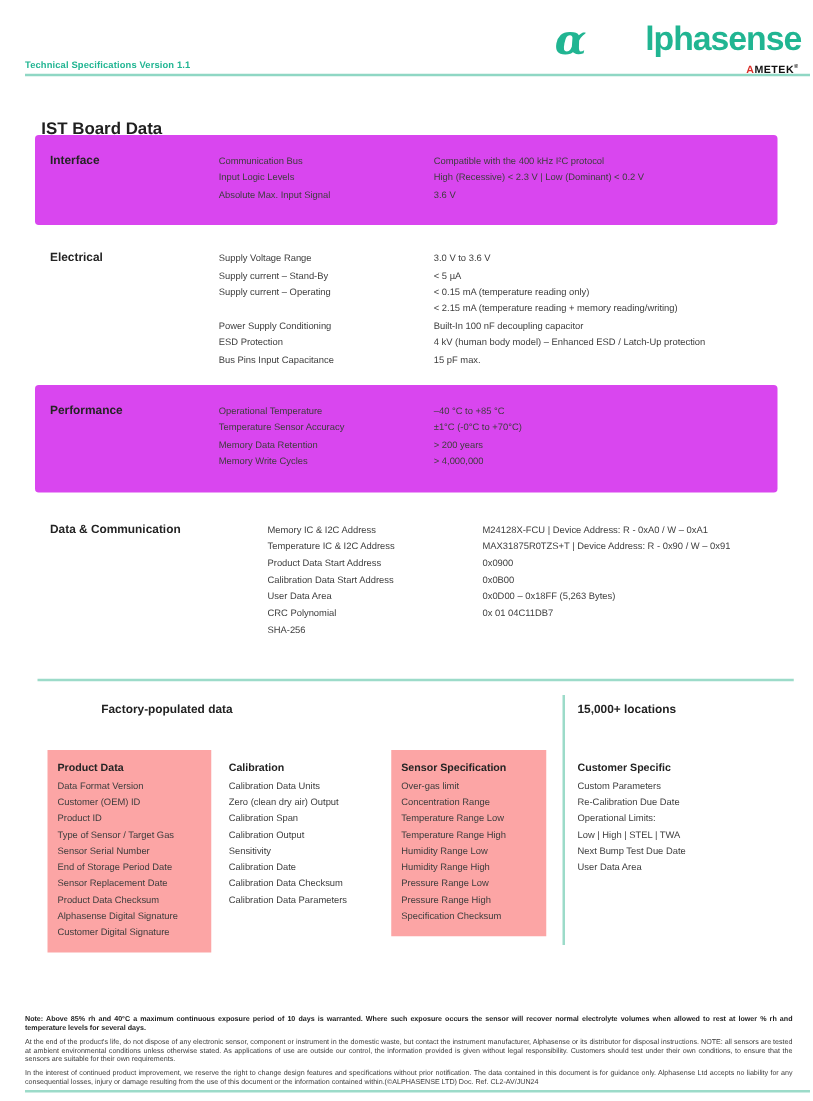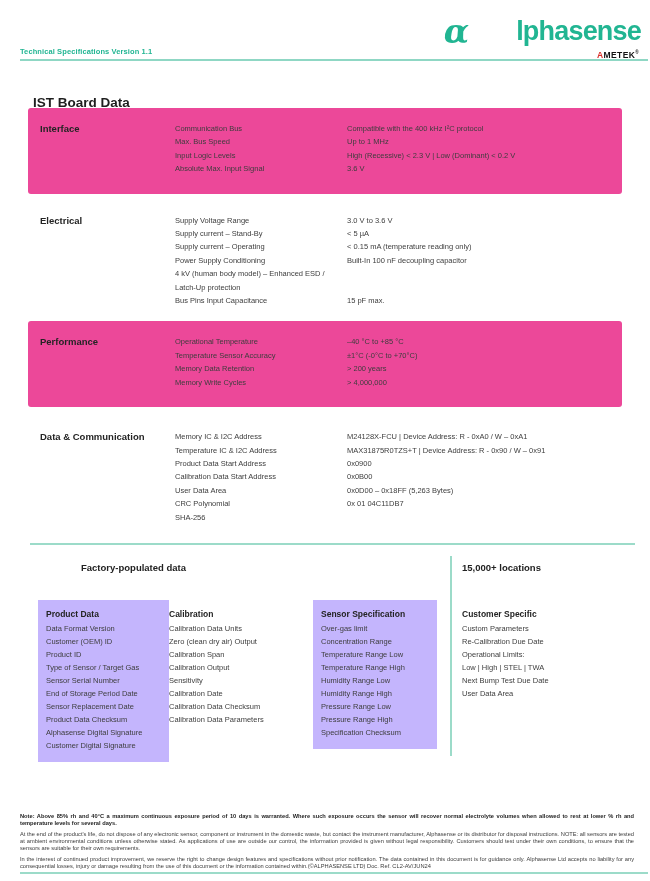--- a/index.html
+++ b/index.html
@@ -14,38 +14,38 @@
   .alpha { font-family:"DejaVu Serif", serif; font-style:italic; font-weight:700; font-size:33px; margin-right:-1px; transform:translateY(3px); }
   .logo-rest { font-weight:700; font-size:27px; letter-spacing:-0.8px;margin-left:48px; }
   .ametek { position:absolute; right:11px; top:50px; font-size:8.5px; font-weight:800; letter-spacing:0.4px; color:#121212; }
   .ametek-a { color:#D92D27; }
   .reg { font-size:4.5px; vertical-align:super; }
   .title { position:absolute; left:33px; top:76px; font-size:13.5px; font-weight:bold; color:#1f1f1f;margin-top:19px; }
 
   
   .sections { position:absolute; left:28px; top:108px; width:594px; }
   .section { display:grid; grid-template-columns:135px 1fr; padding:14px 8px 18px 12px; border-radius:3px; }
-  .section.shaded { background:#ec4899; }
+  .section.shaded { background:#d946ef; }
   .sec-label { font-size:9.5px; font-weight:bold; color:#242424; padding-top:1px; }
   .row { display:grid; grid-template-columns:172px 1fr; }
   .rn, .rv { font-size:7.5px; line-height:13.4px; color:#3d3d3d; }
   .s2 { margin-top:8px; padding-top:12px; padding-bottom:12px; }
   .s3 { margin-top:2px; }
-  .s4 { margin-top:10px; padding-top:13px; padding-bottom:12px; }
+  .s4 { margin-top:10px; padding-top:13px; padding-bottom:12px;gap:39px; }
 
   
   .mid-rule { position:absolute; left:30px; top:543px; width:605px; height:1.5px; background:#9CDBC9; }
   .factory-title { position:absolute; top:562px; font-size:9.5px; font-weight:bold; color:#222; }
   .ft-left { left:45px;margin-left:36px; }
   .ft-right { left:462px; }
   .vline { position:absolute; left:450px; top:556px; width:1.5px; height:200px; background:#9CDBC9; }
   .fcol { position:absolute; top:600px; padding:8px 4px 10px 8px; }
-  .fcol.shaded { background:#c4b5fd; }
+  .fcol.shaded { background:#fca5a5; }
   .c1 { left:38px; width:131px; }
-  .c2 { left:169px; width:126px; padding-left:0; }
+  .c2 { left:183px; width:126px; padding-left:0; }
   .c3 { left:313px; width:124px; }
   .c4 { left:462px; width:166px; padding-left:0; }
   .fcol-title { font-size:8.5px; font-weight:bold; color:#242424; line-height:13px; margin-bottom:1px; }
   .fitem { font-size:7.5px; line-height:13px; color:#3d3d3d; }
 
   
   .footer { position:absolute; left:20px; top:813px; width:614px; }
   .footer p { font-size:5.7px; line-height:7.2px; color:#3c3c3c; margin-bottom:3.5px; text-align:justify; }
   .footer p.fnote { font-weight:bold; color:#1d1d1d; }
   .bottom-rule { position:absolute; left:20px; top:872px; width:628px; height:1.5px; background:#9CDBC9; }
@@ -69,24 +69,20 @@
   <div class="sections">
 
     <div class="section shaded s1">
       <div class="sec-label">Interface</div>
       <div class="sec-rows">
         <div class="row">
             <span class="rn">Communication Bus</span>
             <span class="rv">Compatible with the 400 kHz I²C protocol</span>
           </div>
         <div class="row">
-            <span class="rn">Max. Bus Speed</span>
-            <span class="rv">Up to 1 MHz</span>
-          </div>
-        <div class="row">
             <span class="rn">Input Logic Levels</span>
             <span class="rv">High (Recessive) &lt; 2.3 V  |  Low (Dominant) &lt; 0.2 V</span>
           </div>
         <div class="row">
             <span class="rn">Absolute Max. Input Signal</span>
             <span class="rv">3.6 V</span>
           </div>
       </div>
     </div>
 
@@ -100,26 +96,28 @@
         <div class="row">
             <span class="rn">Supply current – Stand-By</span>
             <span class="rv">&lt; 5 µA</span>
           </div>
         <div class="row">
             <span class="rn">Supply current – Operating</span>
             <span class="rv">&lt; 0.15 mA (temperature reading only)</span>
           </div>
         <div class="row">
             <span class="rn"></span>
+            <span class="rv">&lt; 2.15 mA (temperature reading + memory reading/writing)</span>
           </div>
         <div class="row">
             <span class="rn">Power Supply Conditioning</span>
             <span class="rv">Built-In 100 nF decoupling capacitor</span>
           </div>
         <div class="row">
+            <span class="rn">ESD Protection</span>
             <span class="rv">4 kV (human body model) – Enhanced ESD / Latch-Up protection</span>
           </div>
         <div class="row">
             <span class="rn">Bus Pins Input Capacitance</span>
             <span class="rv">15 pF max.</span>
           </div>
       </div>
     </div>
 
     <div class="section shaded s3">

